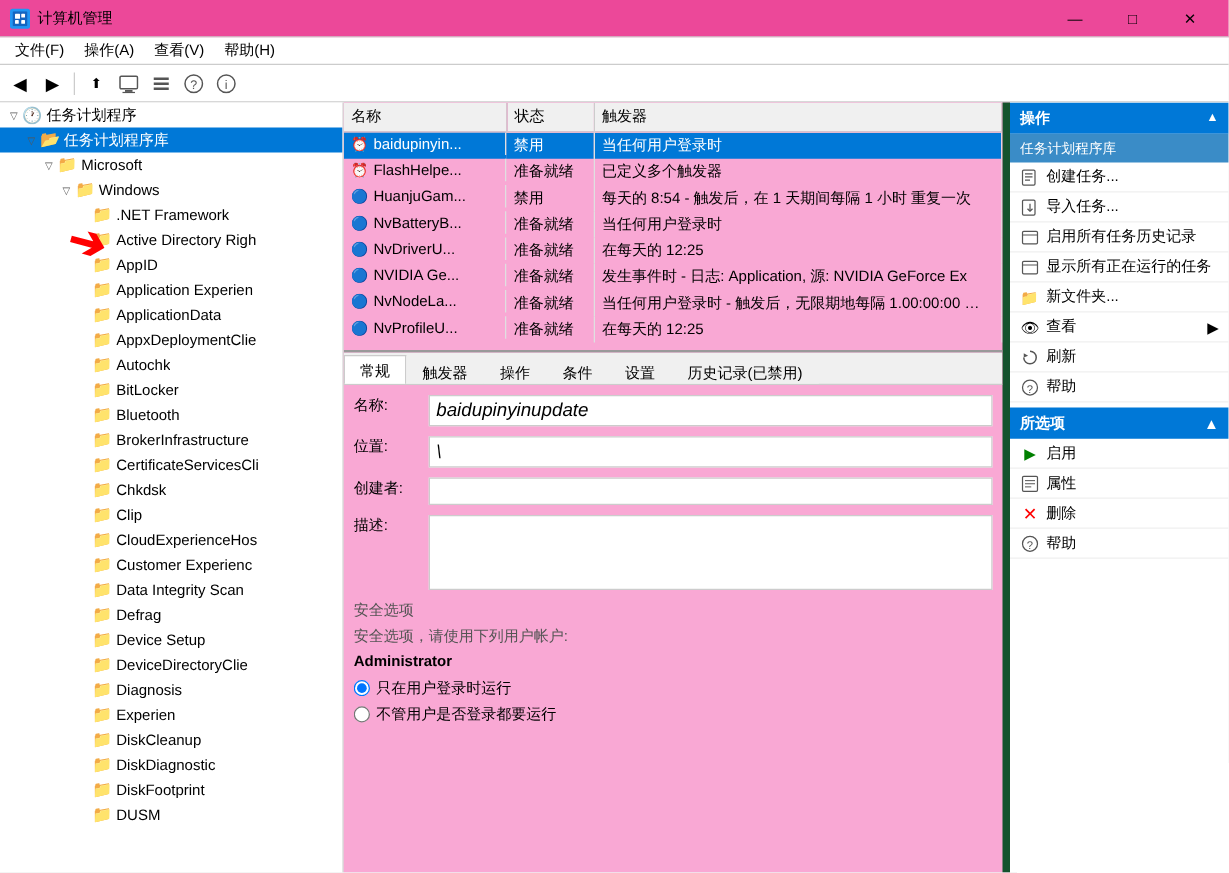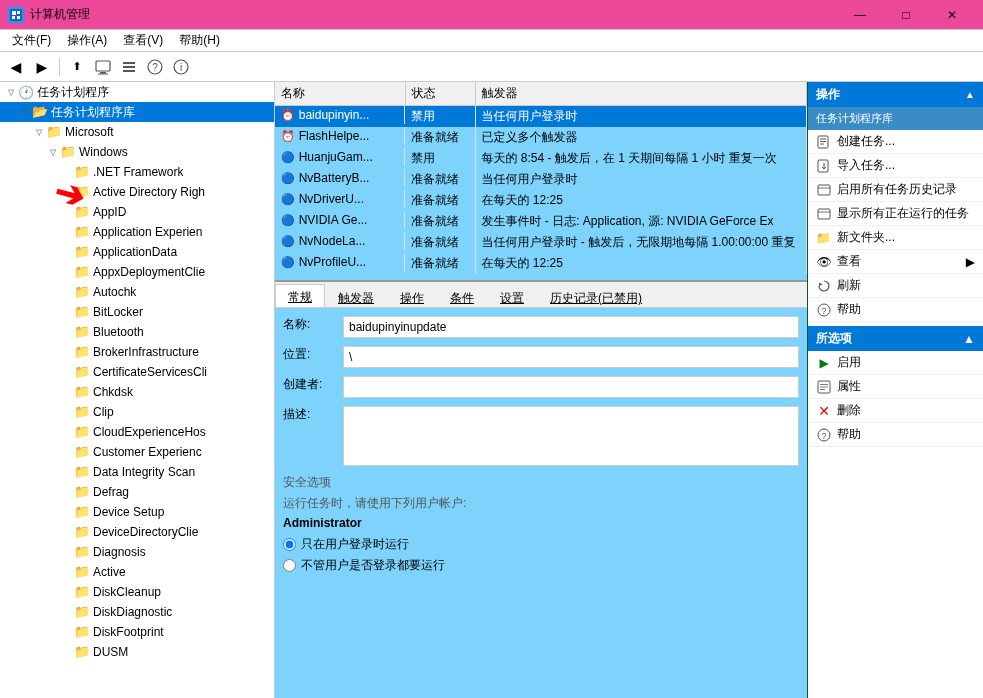--- a/index.html
+++ b/index.html
@@ -131,22 +131,22 @@
       pointer-events: none;
       z-index: 100;
       transform: rotate(15deg);
     }
 
     
     .center-panel {
       flex: 1;
       display: flex;
       flex-direction: column;
-      background: #7dd3fc;
-      border-right: 1px solid #14532d;
+      background: #f9a8d4;
+      border-right: 6px solid #14532d;
       overflow: hidden;
     }
 
     
     .table-area {
       flex: 0 0 200px;
       overflow-y: auto;
       overflow-x: auto;
       border-bottom: 2px solid #999;
     }
@@ -182,21 +182,20 @@
       flex: 1;
       display: flex;
       flex-direction: column;
       overflow: hidden;
     }
     .tab-bar {
       display: flex;
       background: #f0f0f0;
       border-bottom: 1px solid #ccc;
       height: 26px;
-      text-decoration: underline;
     }
     .tab {
       padding: 4px 12px;
       cursor: pointer;
       border: 1px solid transparent;
       border-bottom: none;
       font-size: 12px;
       background: #f0f0f0;
       margin-top: 3px;
     }
@@ -221,22 +220,23 @@
       width: 60px;
       color: #000;
       flex-shrink: 0;
       font-size: 12px;
     }
     .detail-value-box {
       flex: 1;
       background: #fff;
       border: 1px solid #ccc;
       padding: 3px 5px;
-      font-size: 12px;
+      font-size: 15px;
       min-height: 22px;
+      font-style: italic;
     }
     .detail-textarea {
       flex: 1;
       background: #fff;
       border: 1px solid #ccc;
       padding: 3px 5px;
       font-size: 12px;
       height: 60px;
       resize: none;
     }
@@ -494,21 +494,21 @@
       <span class="tree-label">DeviceDirectoryClie</span>
     </div>
     <div class="tree-item" style="padding-left:60px;">
       <span class="tree-arrow">&nbsp;</span>
       <span class="folder-icon">📁</span>
       <span class="tree-label">Diagnosis</span>
     </div>
     <div class="tree-item" style="padding-left:60px;">
       <span class="tree-arrow">&nbsp;</span>
       <span class="folder-icon">📁</span>
-      <span class="tree-label">Active</span>
+      <span class="tree-label">Experien</span>
     </div>
     <div class="tree-item" style="padding-left:60px;">
       <span class="tree-arrow">&nbsp;</span>
       <span class="folder-icon">📁</span>
       <span class="tree-label">DiskCleanup</span>
     </div>
     <div class="tree-item" style="padding-left:60px;">
       <span class="tree-arrow">&nbsp;</span>
       <span class="folder-icon">📁</span>
       <span class="tree-label">DiskDiagnostic</span>
@@ -621,21 +621,21 @@
           <span class="detail-label">创建者:</span>
           <div class="detail-value-box"></div>
         </div>
         <div class="detail-row">
           <span class="detail-label">描述:</span>
           <textarea class="detail-textarea" style=""></textarea>
         </div>
 
         <div class="security-section">
           <div class="security-label">安全选项</div>
-          <div class="security-label" style="font-size:12px; margin-bottom:4px;">运行任务时，请使用下列用户帐户:</div>
+          <div class="security-label" style="font-size:12px; margin-bottom:4px;">安全选项，请使用下列用户帐户:</div>
           <div class="security-user">Administrator</div>
           <div class="radio-option">
             <input type="radio" name="run_when" checked="" style="">
             <span>只在用户登录时运行</span>
           </div>
           <div class="radio-option">
             <input type="radio" name="run_when" style="">
             <span>不管用户是否登录都要运行</span>
           </div>
         </div>

